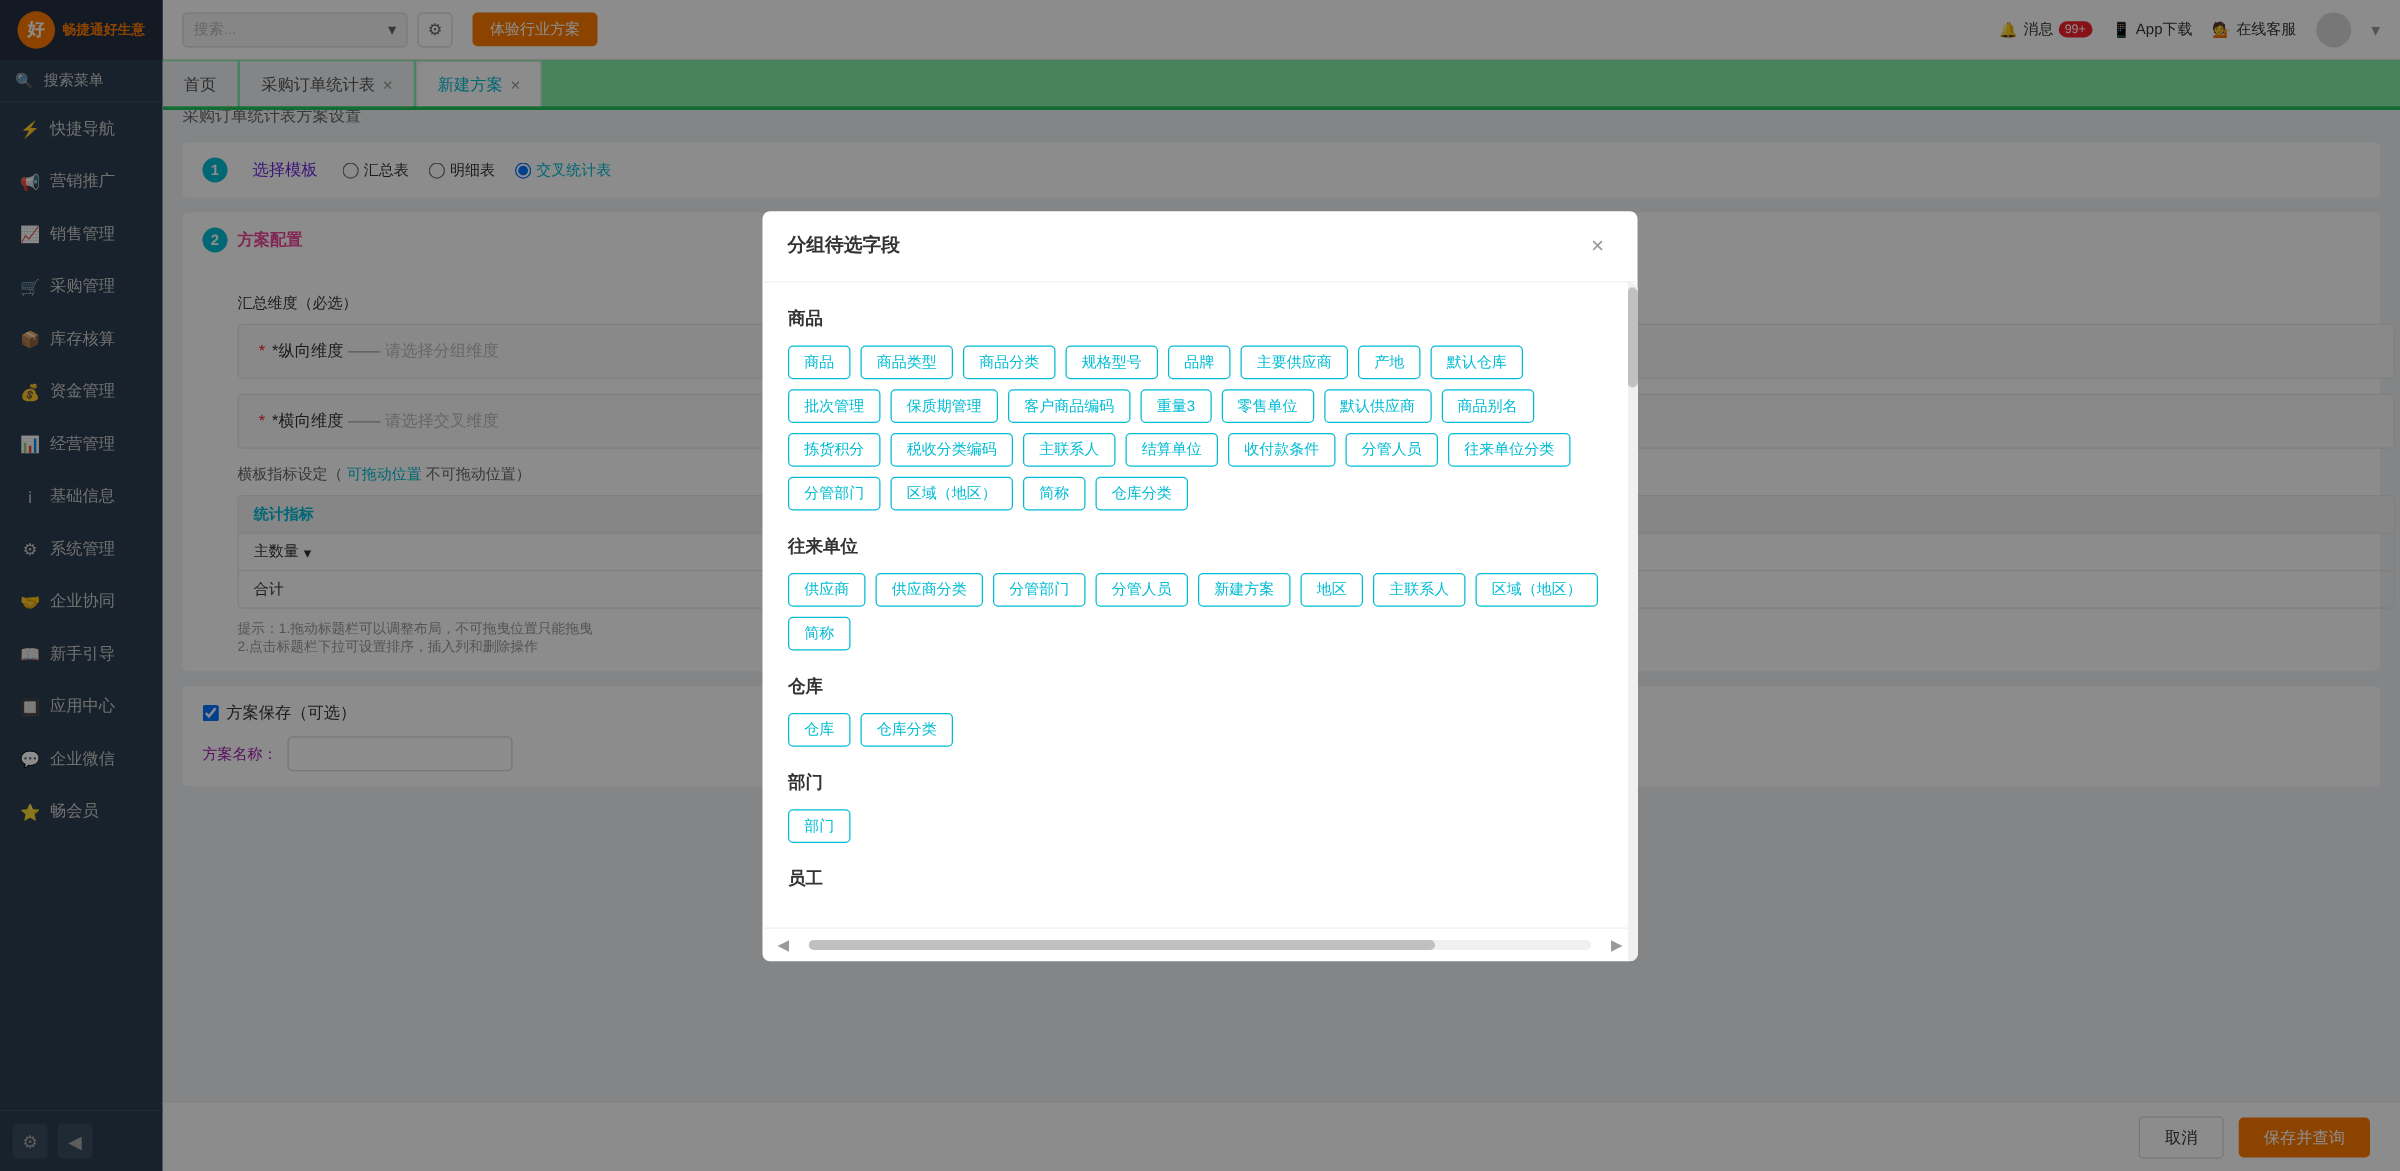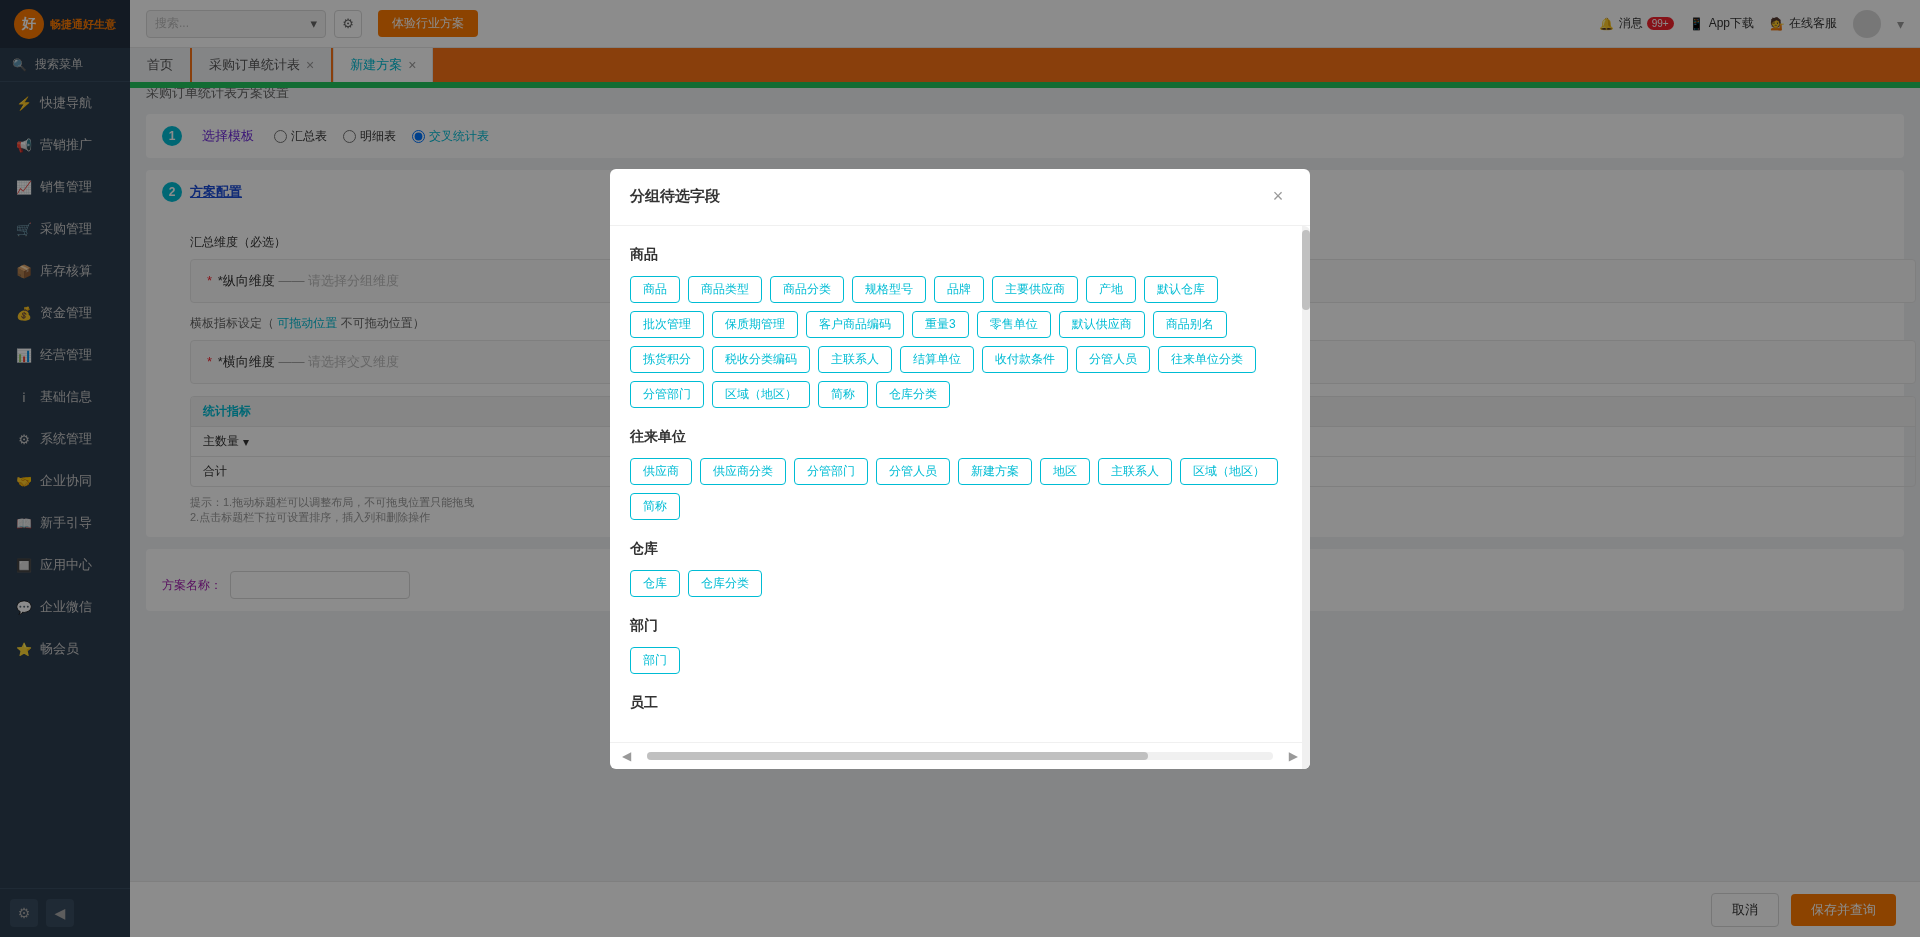--- a/index.html
+++ b/index.html
@@ -40,22 +40,22 @@
       border-radius: 50%;
     }
 
     
     .tab-bar {
       position: fixed;
       top: 48px;
       left: 130px;
       right: 0;
       height: 40px;
-      background: #f97316;
-      border-bottom: 6px solid #22c55e;
+      background: #86efac;
+      border-bottom: 3px solid #22c55e;
       display: flex;
       align-items: flex-end;
       z-index: 99;
     }
     .tab-item {
       padding: 0 16px;
       height: 36px;
       display: flex;
       align-items: center;
       gap: 6px;
@@ -472,40 +472,40 @@
       <label class="radio-item">
         <input type="radio" name="template" checked="" style="">
         <span style="color:#00bcd4;">交叉统计表</span>
       </label>
     </div>
   </div>
 
   <div class="step-section" style="flex-direction:column;align-items:flex-start;">
     <div style="display:flex;align-items:center;gap:8px;margin-bottom:12px;">
       <div class="step-num">2</div>
-      <span style="font-weight:bold;color:#1d4ed8;text-decoration:underline;">方案配置</span>
+      <span style="font-weight:bold;color:#ec4899;">方案配置</span>
     </div>
     <div style="margin-left:28px;width:100%;">
       <div style="font-size:12px;color:#333;margin-bottom:8px;">汇总维度（必选）</div>
       <div style="background:#fafafa;border:1px solid #e8e8e8;border-radius:4px;padding:12px 16px;margin-bottom:12px;">
         <span class="required-label"></span>
         <span>*纵向维度</span>
         <span class="dash-line"> —— </span>
         <span class="placeholder-text">请选择分组维度</span>
       </div>
-      <div style="font-size:12px;color:#666;margin-bottom:8px;">
-        <span>横板指标设定（</span>
-        <span style="color:#00bcd4;">可拖动位置</span>
-        <span>不可拖动位置）</span>
-      </div>
       <div style="background:#fafafa;border:1px solid #e8e8e8;border-radius:4px;padding:12px 16px;margin-bottom:12px;">
         <span class="required-label"></span>
         <span>*横向维度</span>
         <span class="dash-line"> —— </span>
         <span class="placeholder-text">请选择交叉维度</span>
+      </div>
+      <div style="font-size:12px;color:#666;margin-bottom:8px;">
+        <span>横板指标设定（</span>
+        <span style="color:#00bcd4;">可拖动位置</span>
+        <span>不可拖动位置）</span>
       </div>
       <div style="border:1px solid #e8e8e8;border-radius:4px;overflow:hidden;">
         <div style="background:#f5f5f5;font-size:12px;font-weight:bold;padding:6px 12px;border-bottom:1px solid #e8e8e8;color:#00bcd4;">统计指标</div>
         <div style="display:flex;border-bottom:1px solid #e8e8e8;">
           <div style="flex:1;padding:6px 12px;font-size:12px;border-right:1px solid #e8e8e8;display:flex;align-items:center;gap:4px;">
             <span>主数量</span>
             <span>▾</span>
           </div>
           <div style="flex:1;padding:6px 12px;font-size:12px;">
             <span>金额</span>
@@ -515,20 +515,24 @@
           <div style="flex:1;padding:6px 12px;font-size:12px;border-right:1px solid #e8e8e8;">合计</div>
           <div style="flex:1;padding:6px 12px;font-size:12px;">合计</div>
         </div>
       </div>
       <div style="font-size:11px;color:#999;margin-top:8px;">提示：1.拖动标题栏可以调整布局，不可拖曳位置只能拖曳</div>
       <div style="font-size:11px;color:#999;">2.点击标题栏下拉可设置排序，插入列和删除操作</div>
     </div>
   </div>
 
   <div style="background:#fff;border-radius:4px;padding:12px 16px;margin-bottom:60px;">
+    <label style="display:flex;align-items:center;gap:6px;font-size:13px;cursor:pointer;">
+      <input type="checkbox" checked="" style="">
+      <span>方案保存（可选）</span>
+    </label>
     <div style="margin-top:10px;display:flex;align-items:center;gap:8px;">
       <span style="font-size:12px;color:#a21caf;">方案名称：</span>
       <input type="text" style="border: 1px solid rgb(217, 217, 217); border-radius: 4px; height: 28px; padding: 0px 8px; font-size: 12px; width: 180px;">
     </div>
   </div>
 </div>
 
 <div class="bottom-bar">
   <button class="btn-cancel">取消</button>
   <button class="btn-save-query">保存并查询</button>

